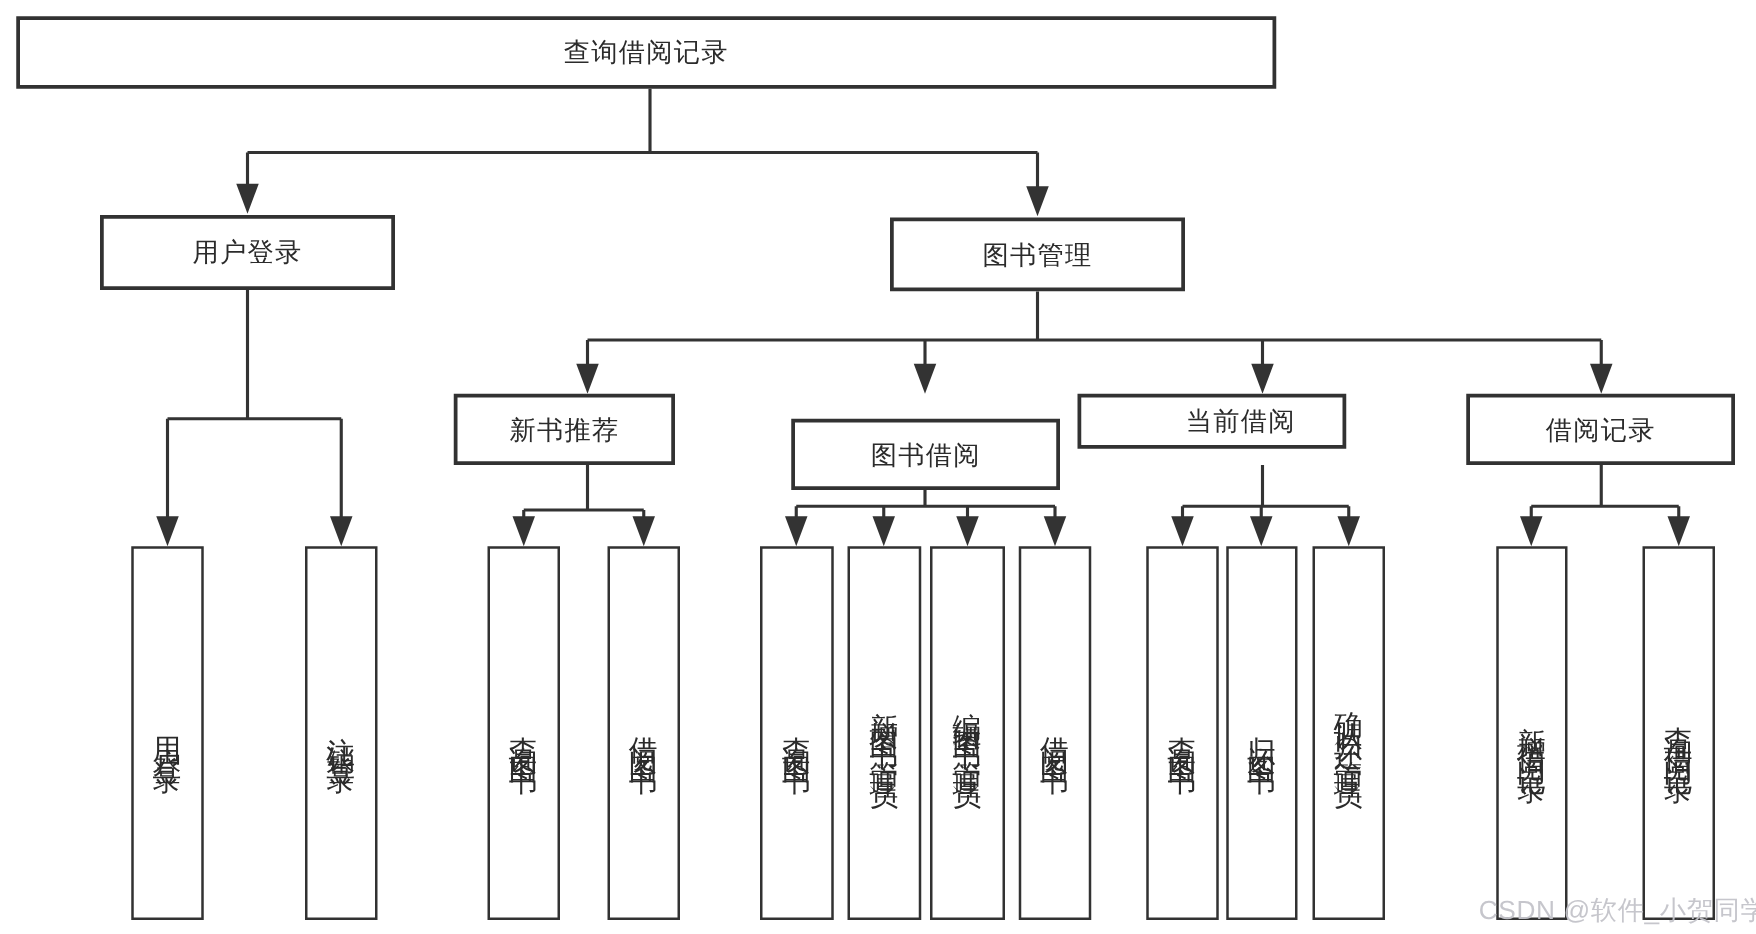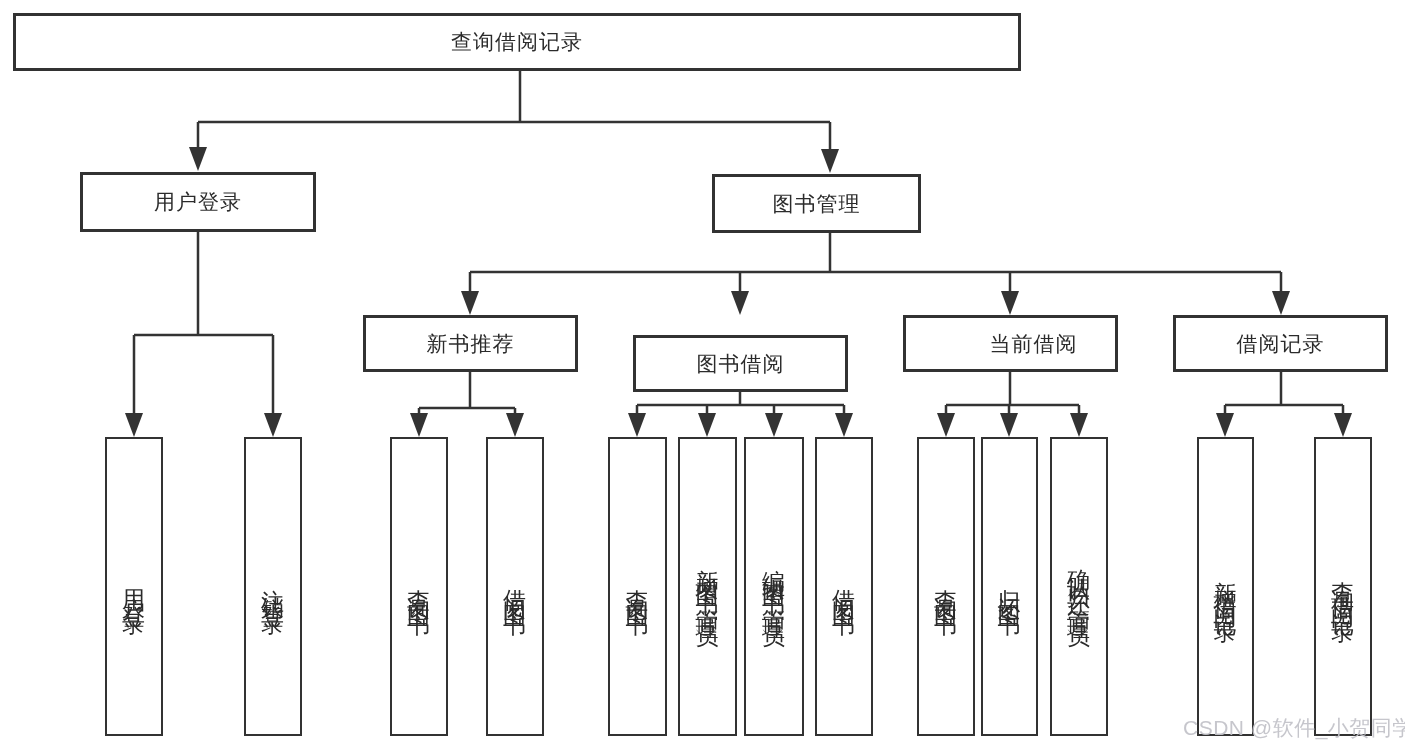--- a/index.html
+++ b/index.html
@@ -97,31 +97,31 @@
     </g>
   </svg>
 
   <div class="node hbox" style="left:13px; top:13px; width:1008px; height:58px;">
     <span>查询借阅记录</span>
   </div>
 
   <div class="node hbox" style="left:80px; top:172px; width:236px; height:60px;">
     <span>用户登录</span>
   </div>
-  <div class="node hbox" style="left:712px; top:174px; width:209px; height:59px;">
+  <div class="node hbox" style="left:712px; top:174px; width:236px; height:59px;">
     <span>图书管理</span>
   </div>
 
-  <div class="node hbox" style="left:363px; top:315px; width:215px; height:57px;">
+  <div class="node hbox" style="left:363px; top:315px; width:177px; height:57px;">
     <span>新书推荐</span>
   </div>
   <div class="node hbox" style="left:633px; top:315px; width:215px; height:57px;margin-top:20px;">
     <span>图书借阅</span>
   </div>
-  <div class="node hbox" style="left:903px; top:315px; width:215px; height:57px;padding-left:46px;">
+  <div class="node hbox" style="left:862px; top:315px; width:215px; height:44px;padding-left:46px;">
     <span>当前借阅</span>
   </div>
   <div class="node hbox" style="left:1173px; top:315px; width:215px; height:57px;">
     <span>借阅记录</span>
   </div>
 
   <div class="node vbox" style="left:105px; top:437px; width:58px; height:299px;">
     <span class="vtext">用户登录</span>
   </div>
   <div class="node vbox" style="left:244px; top:437px; width:58px; height:299px;">

